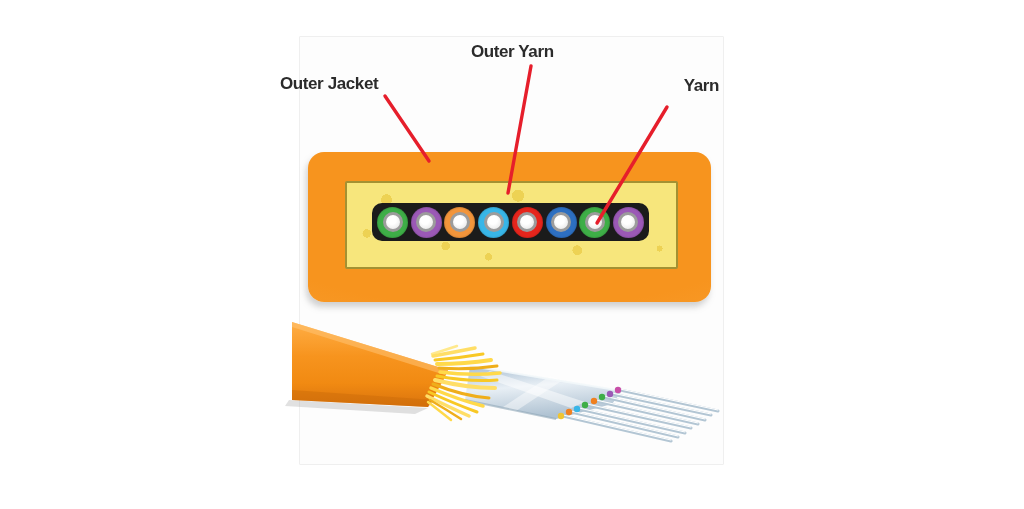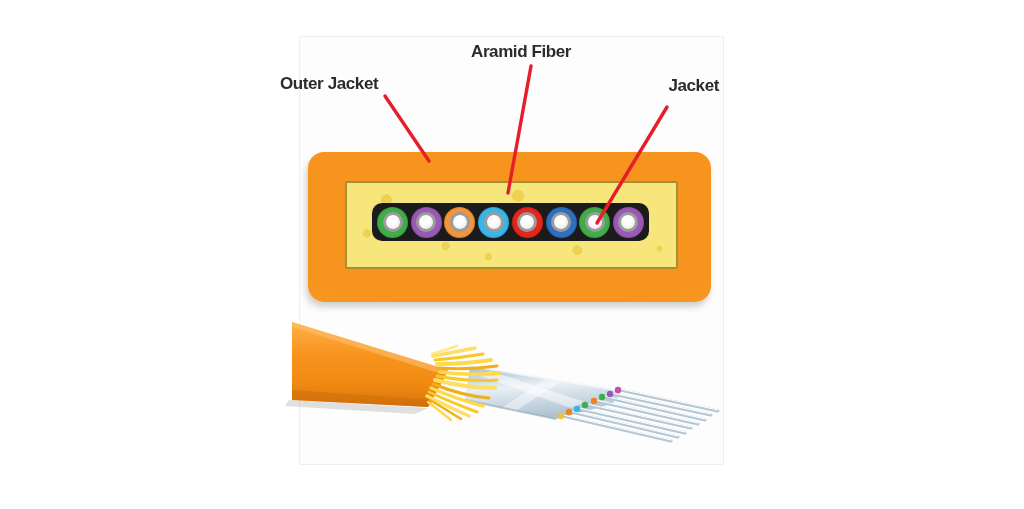--- a/index.html
+++ b/index.html
@@ -93,23 +93,23 @@
       </div><div class="fiber" style="background-color: rgb(45, 111, 193);">
         <div class="fiber-core"></div>
       </div><div class="fiber" style="background-color: rgb(62, 174, 71);">
         <div class="fiber-core"></div>
       </div><div class="fiber" style="background-color: rgb(155, 89, 182);">
         <div class="fiber-core"></div>
       </div></div>
 </div>
 
 <div class="lbl" id="label-outer-jacket">Outer Jacket</div>
-<div class="lbl" id="label-aramid-yarn">Aramid Fiber</div>
+<div class="lbl" id="label-aramid-yarn">Outer Yarn</div>
 <div class="lbl" id="label-encapsulated-fiber">
-  <div>Jacket</div>
+  <div>Yarn</div>
 </div>
 
 <svg id="leader-overlay" width="1024" height="509">
   <line class="leader" x1="385" y1="96" x2="429" y2="161"></line>
   <line class="leader" x1="531" y1="66" x2="508" y2="193"></line>
   <line class="leader" x1="667" y1="107" x2="597" y2="223"></line>
 </svg>
 
 <svg id="cable3d" width="440" height="150" viewBox="0 0 440 150">
   <defs>

